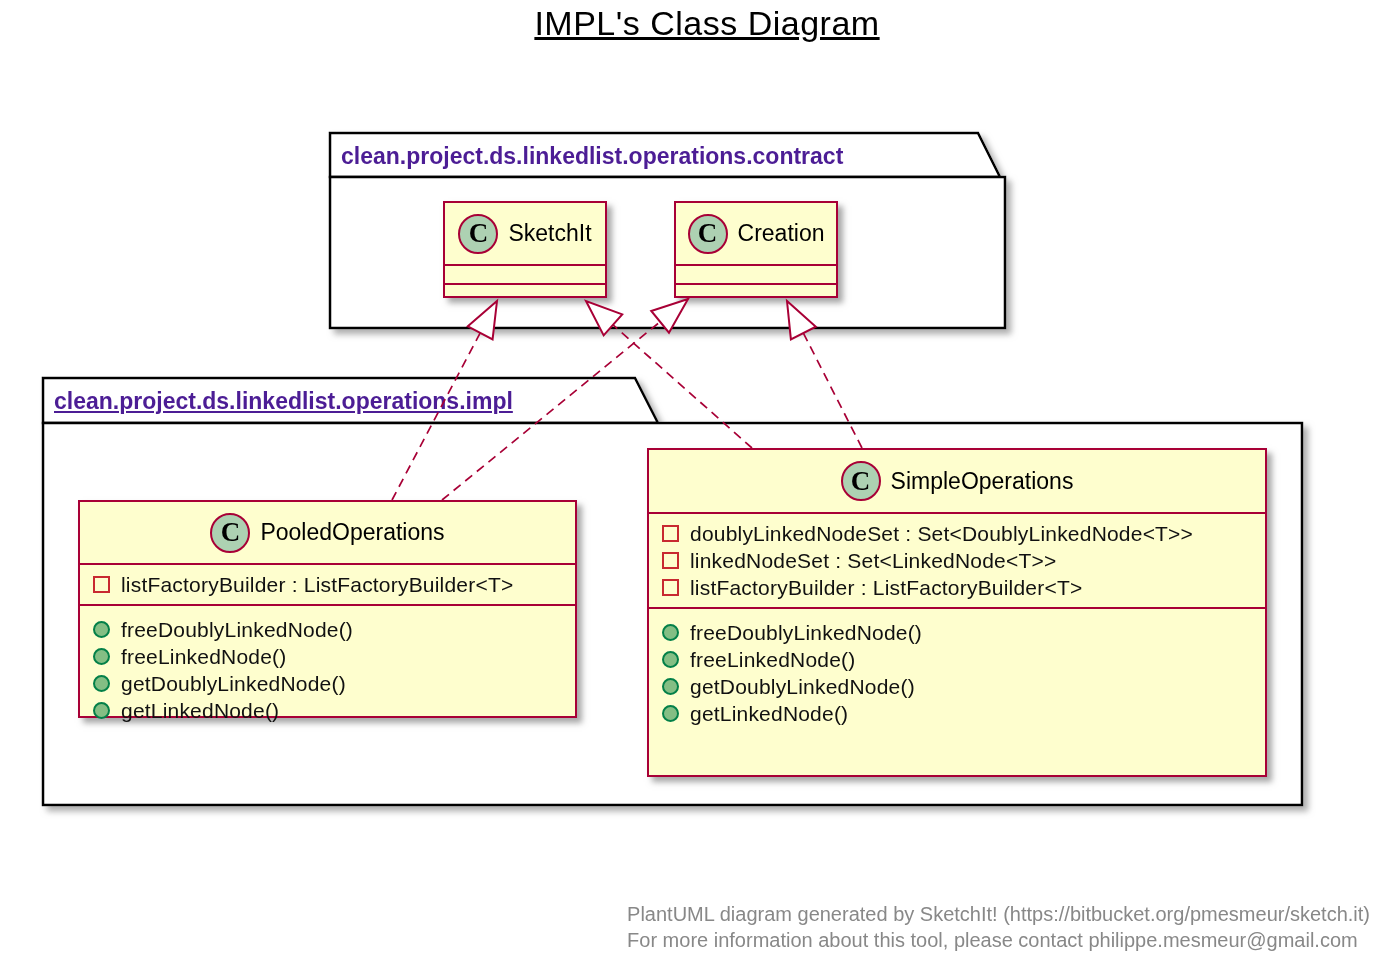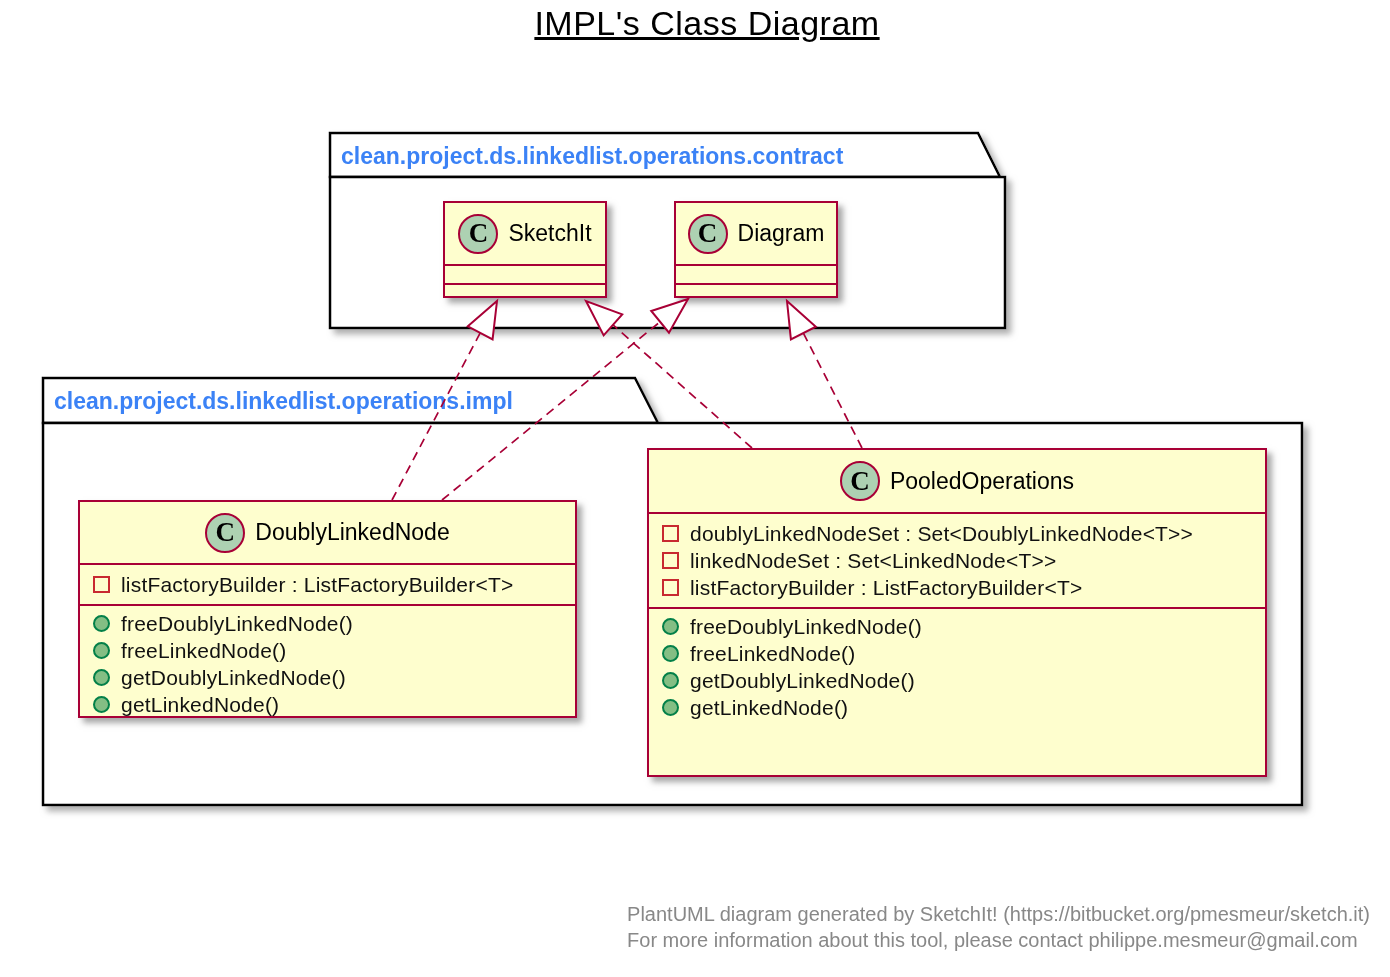--- a/index.html
+++ b/index.html
@@ -10,25 +10,25 @@
   .layer{position:absolute;left:0;top:0;width:1390px;height:977px;pointer-events:none;}
 
   
   #page-title{
     position:absolute;left:12px;top:4px;width:100%;text-align:center;
     font-size:34px;letter-spacing:0.5px;text-decoration:underline;color:#000;
   }
 
   
   .pkg-title{
-    position:absolute;font-weight:bold;font-size:23px;color:#3b82f6;
+    position:absolute;font-weight:bold;font-size:23px;color:#4c1d95;
     line-height:41px;white-space:nowrap;
   }
   #contract-title{left:341px;top:136px;width:630px;height:41px;}
-  #impl-title{left:54px;top:381px;width:580px;height:41px;}
+  #impl-title{left:54px;top:381px;width:580px;height:41px;text-decoration:underline;}
 
   
   .clsbox{
     position:absolute;background:#FEFECE;border:2px solid #A80036;
     box-shadow:5px 5px 6px rgba(120,120,120,0.65);
     display:flex;flex-direction:column;box-sizing:border-box;
   }
   #cls-creation{left:443px;top:201px;width:164px;height:97px;}
   #cls-removal{left:674px;top:201px;width:164px;height:97px;}
   #cls-simple{left:78px;top:500px;width:499px;height:218px;}
@@ -46,21 +46,21 @@
     width:40px;height:40px;border-radius:50%;background:#ADD1B2;border:2px solid #A80036;
     display:flex;align-items:center;justify-content:center;box-sizing:border-box;
     font-family:"Liberation Serif","DejaVu Serif",serif;font-weight:bold;font-size:27px;color:#000;
   }
 
   .sect{box-sizing:border-box;}
   .sect + .sect{border-top:2px solid #A80036;}
   .empty-a{height:17px;}
   .empty-b{flex:1;}
   .fields{padding:6px 0;}
-  .methods{flex:1;padding:4px 0;text-align:right;}
+  .methods{flex:1;padding:10px 0;text-align:right;}
   #cls-simple .fields{height:40px;padding:6px 0;}
   #cls-pooled .fields{height:93px;padding:6px 0;}
 
   .row{
     display:flex;align-items:center;padding-left:13px;line-height:27px;
     font-size:21px;letter-spacing:0.2px;white-space:nowrap;color:#111;
   }
   .ic{flex:none;width:13px;height:13px;margin-right:11px;box-sizing:content-box;}
   .ic.circ{border:2px solid #038048;background:#84BE84;border-radius:50%;}
   .ic.sq-hollow{border:2px solid #C82930;background:transparent;}
@@ -105,30 +105,30 @@
       <span class="cbadge">C</span>
       <span>SketchIt</span>
     </div>
     <div class="sect empty-a"></div>
     <div class="sect empty-b"></div>
   </div>
 
   <div id="cls-removal" class="clsbox">
     <div class="cls-title">
       <span class="cbadge">C</span>
-      <span>Diagram</span>
+      <span>Creation</span>
     </div>
     <div class="sect empty-a"></div>
     <div class="sect empty-b"></div>
   </div>
 
   <div id="cls-simple" class="clsbox">
     <div class="cls-title">
       <span class="cbadge">C</span>
-      <span>DoublyLinkedNode</span>
+      <span>PooledOperations</span>
     </div>
     <div class="sect fields">
       <div class="row">
         <span class="ic sq-hollow"></span>
         <span>listFactoryBuilder : ListFactoryBuilder&lt;T&gt;</span>
       </div>
     </div>
     <div class="sect methods">
       <div class="row">
         <span class="ic circ"></span>
@@ -145,21 +145,21 @@
       <div class="row">
         <span class="ic circ"></span>
         <span>getLinkedNode()</span>
       </div>
     </div>
   </div>
 
   <div id="cls-pooled" class="clsbox">
     <div class="cls-title">
       <span class="cbadge">C</span>
-      <span>PooledOperations</span>
+      <span>SimpleOperations</span>
     </div>
     <div class="sect fields">
       <div class="row">
         <span class="ic sq-hollow"></span>
         <span>doublyLinkedNodeSet : Set&lt;DoublyLinkedNode&lt;T&gt;&gt;</span>
       </div>
       <div class="row">
         <span class="ic sq-hollow"></span>
         <span>linkedNodeSet : Set&lt;LinkedNode&lt;T&gt;&gt;</span>
       </div>

